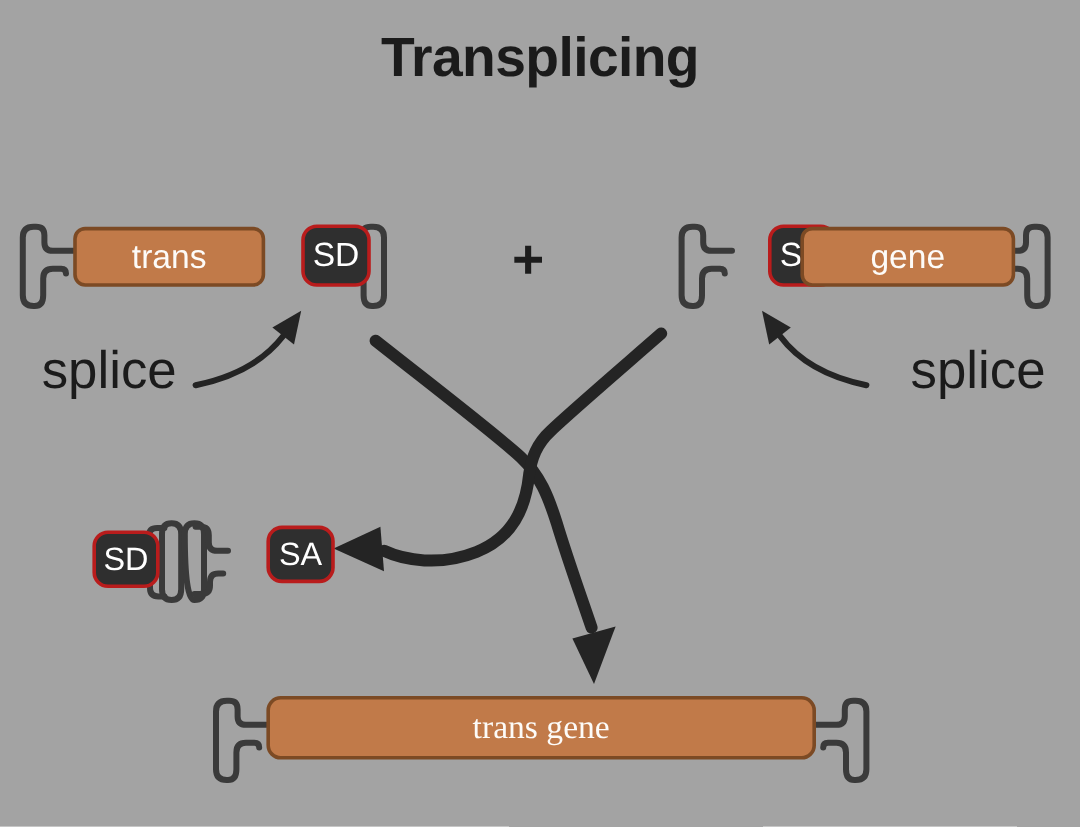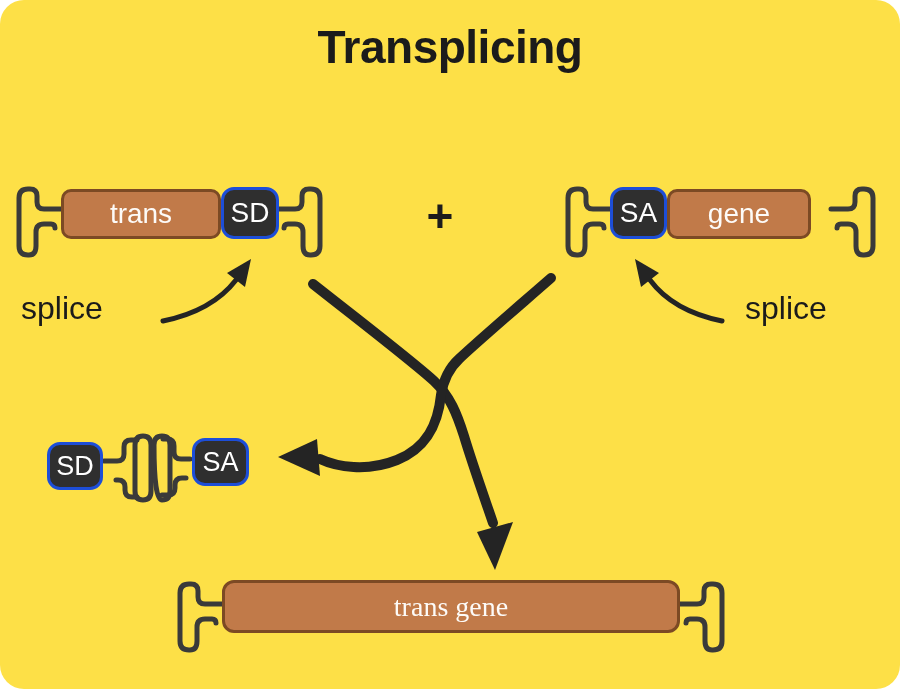--- a/index.html
+++ b/index.html
@@ -1,42 +1,42 @@
 <!DOCTYPE html>
 <html><head>
 <meta charset="utf-8">
 <style>
   html,body{margin:0;padding:0;background:#ffffff;}
   #canvas{
-    position:relative;width:900px;height:689px;background:#fde047;overflow:hidden;
-    font-family:"Liberation Sans","DejaVu Sans",sans-serif;color:#1b1b1b;border-radius:24px;
+    position:relative;width:900px;height:689px;background:#a3a3a3;overflow:hidden;
+    font-family:"Liberation Sans","DejaVu Sans",sans-serif;color:#1b1b1b;
   }
   #diagram-svg{position:absolute;left:0;top:0;width:900px;height:689px;}
   .abs{position:absolute;box-sizing:border-box;}
   .title{
     left:0;top:20px;width:900px;text-align:center;
     font-size:46px;font-weight:bold;letter-spacing:-0.5px;color:#1b1b1b;
   }
   .box{
     display:flex;align-items:center;justify-content:center;
     font-size:28px;line-height:1;color:#fdfbf8;
   }
   .box-orange{
     background:#C17A49;border:3px solid #7C4A24;border-radius:10px;
   }
   .box-dark{
-    background:#2F2F2F;border:3px solid #1d4ed8;border-radius:13px;color:#ffffff;
+    background:#2F2F2F;border:3px solid #b91c1c;border-radius:13px;color:#ffffff;margin-left:30px;
   }
   .plus{
     left:410px;top:188px;width:60px;height:56px;
     display:flex;align-items:center;justify-content:center;
     font-size:46px;font-weight:bold;color:#1c1c1c;
   }
   .note{
-    font-size:32px;line-height:43px;text-align:left;color:#1b1b1b;
+    font-size:44px;line-height:43px;text-align:center;color:#1b1b1b;
   }
   .note span{display:block;}
 </style>
 </head>
 <body>
 
 <div id="canvas">
 
   <svg id="diagram-svg" viewBox="0 0 900 689" xmlns="http://www.w3.org/2000/svg">
     <defs>
@@ -89,21 +89,21 @@
   </div>
   <div class="abs box box-dark" style="left:221px;top:187px;width:58px;height:52px;">
     <span>SD</span>
   </div>
 
   <div class="abs plus">+</div>
 
   <div class="abs box box-dark" style="left:610px;top:187px;width:57px;height:52px;">
     <span>SA</span>
   </div>
-  <div class="abs box box-orange" style="left:667px;top:189px;width:144px;height:50px;">
+  <div class="abs box box-orange" style="left:667px;top:189px;width:179px;height:50px;">
     <span>gene</span>
   </div>
 
   <div class="abs note" style="left:21px;top:287px;width:140px;">
     <span>splice</span>
   </div>
 
   <div class="abs note" style="left:745px;top:287px;width:140px;">
     <span>splice</span>
   </div>

